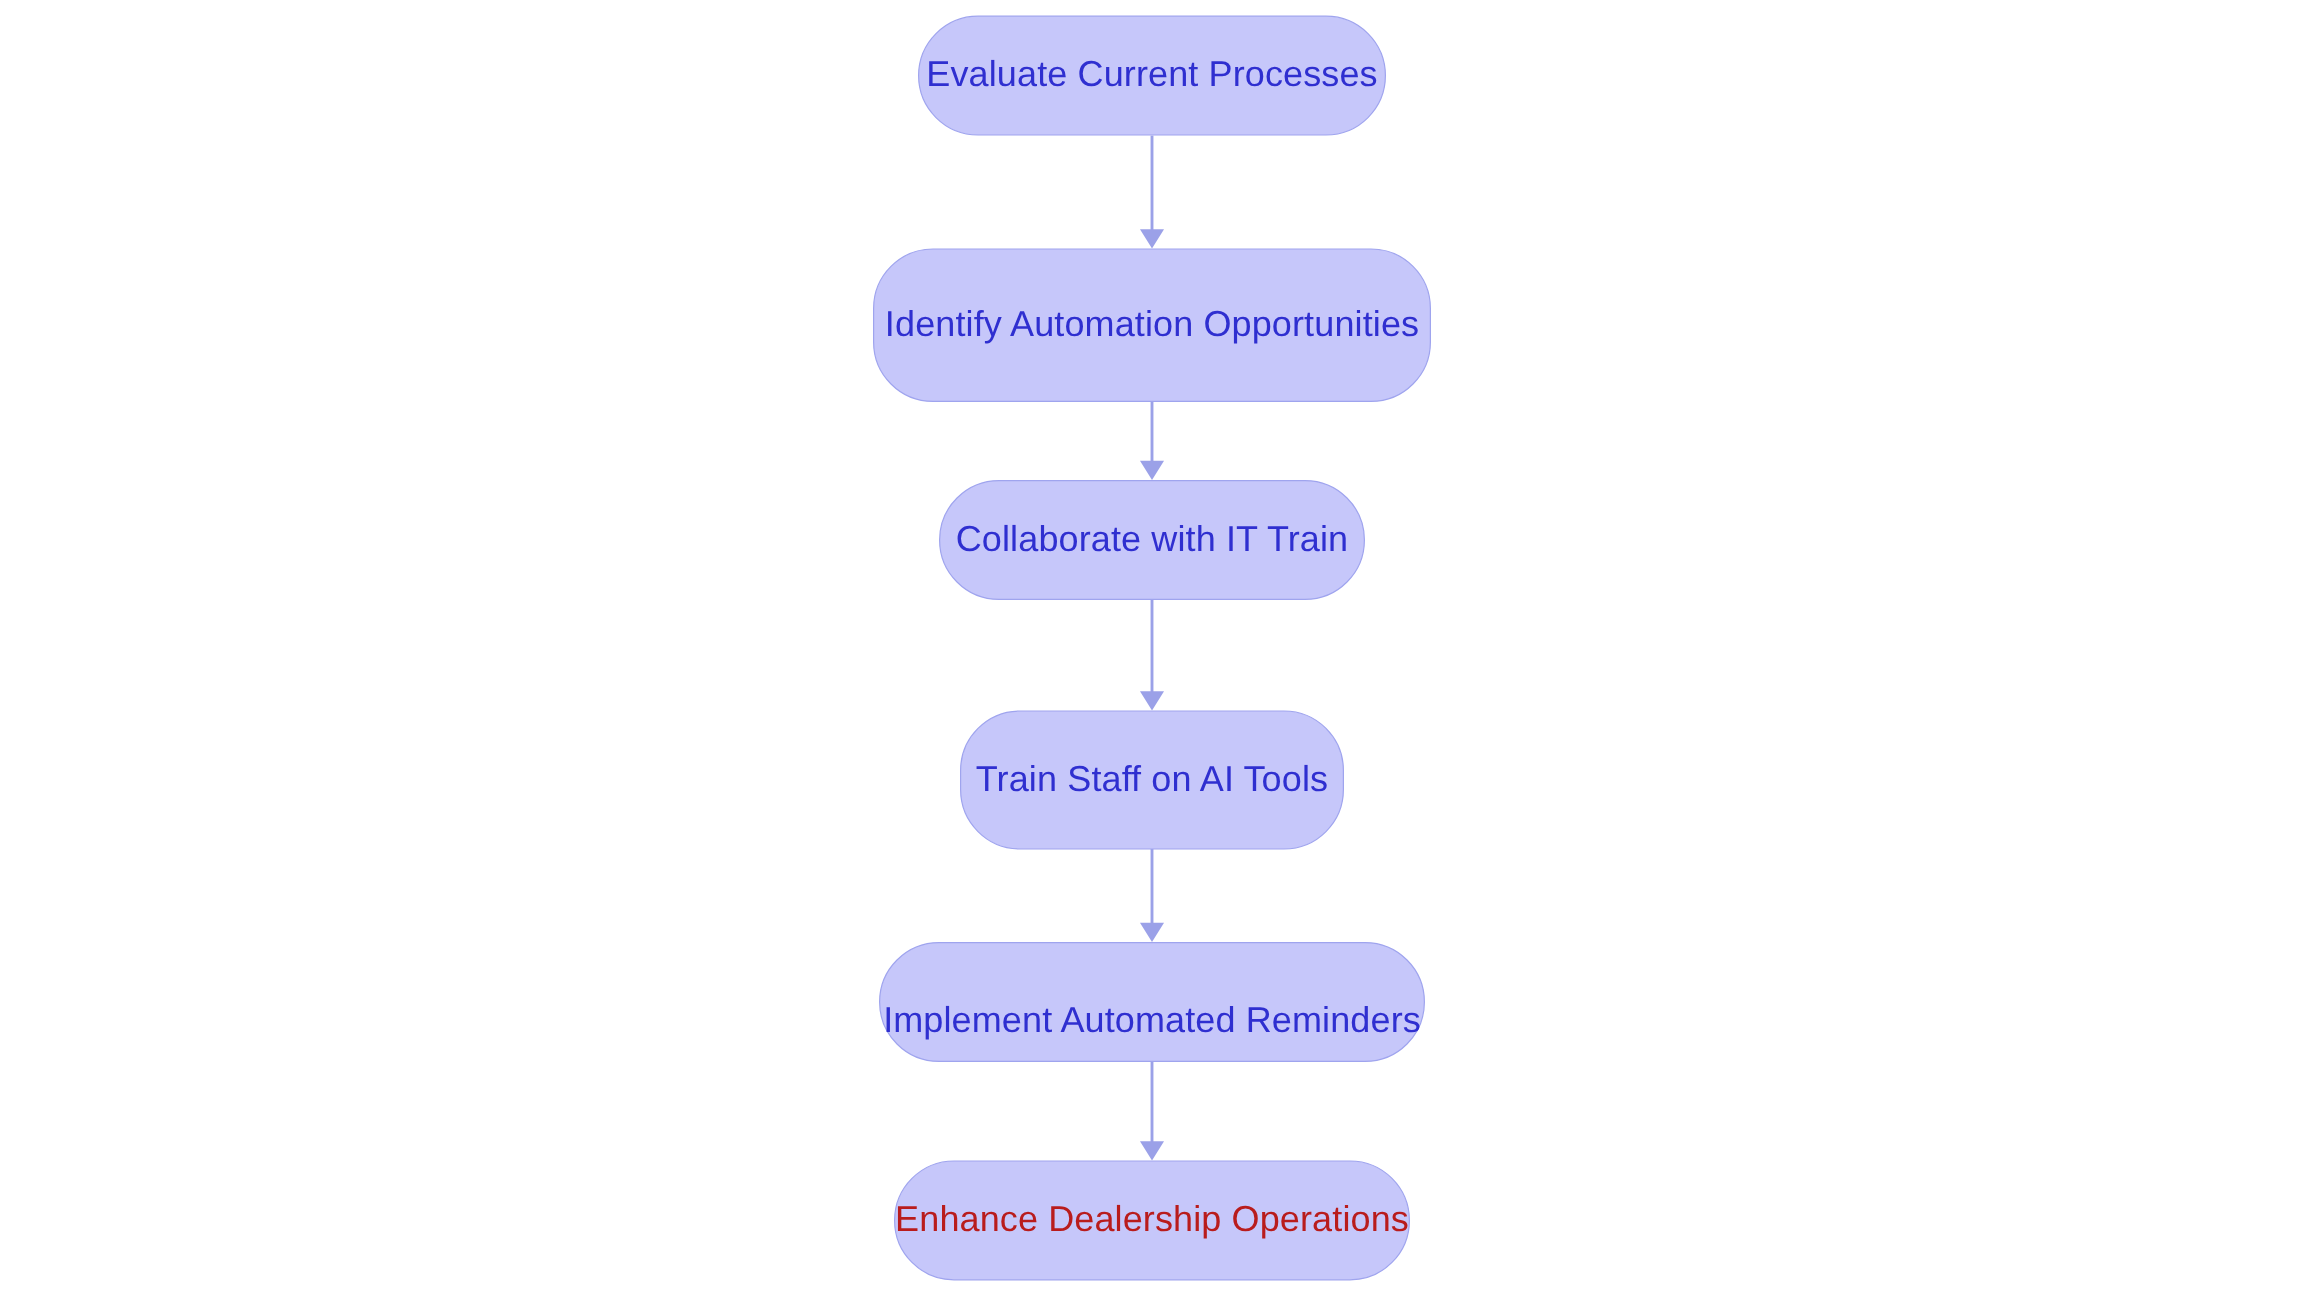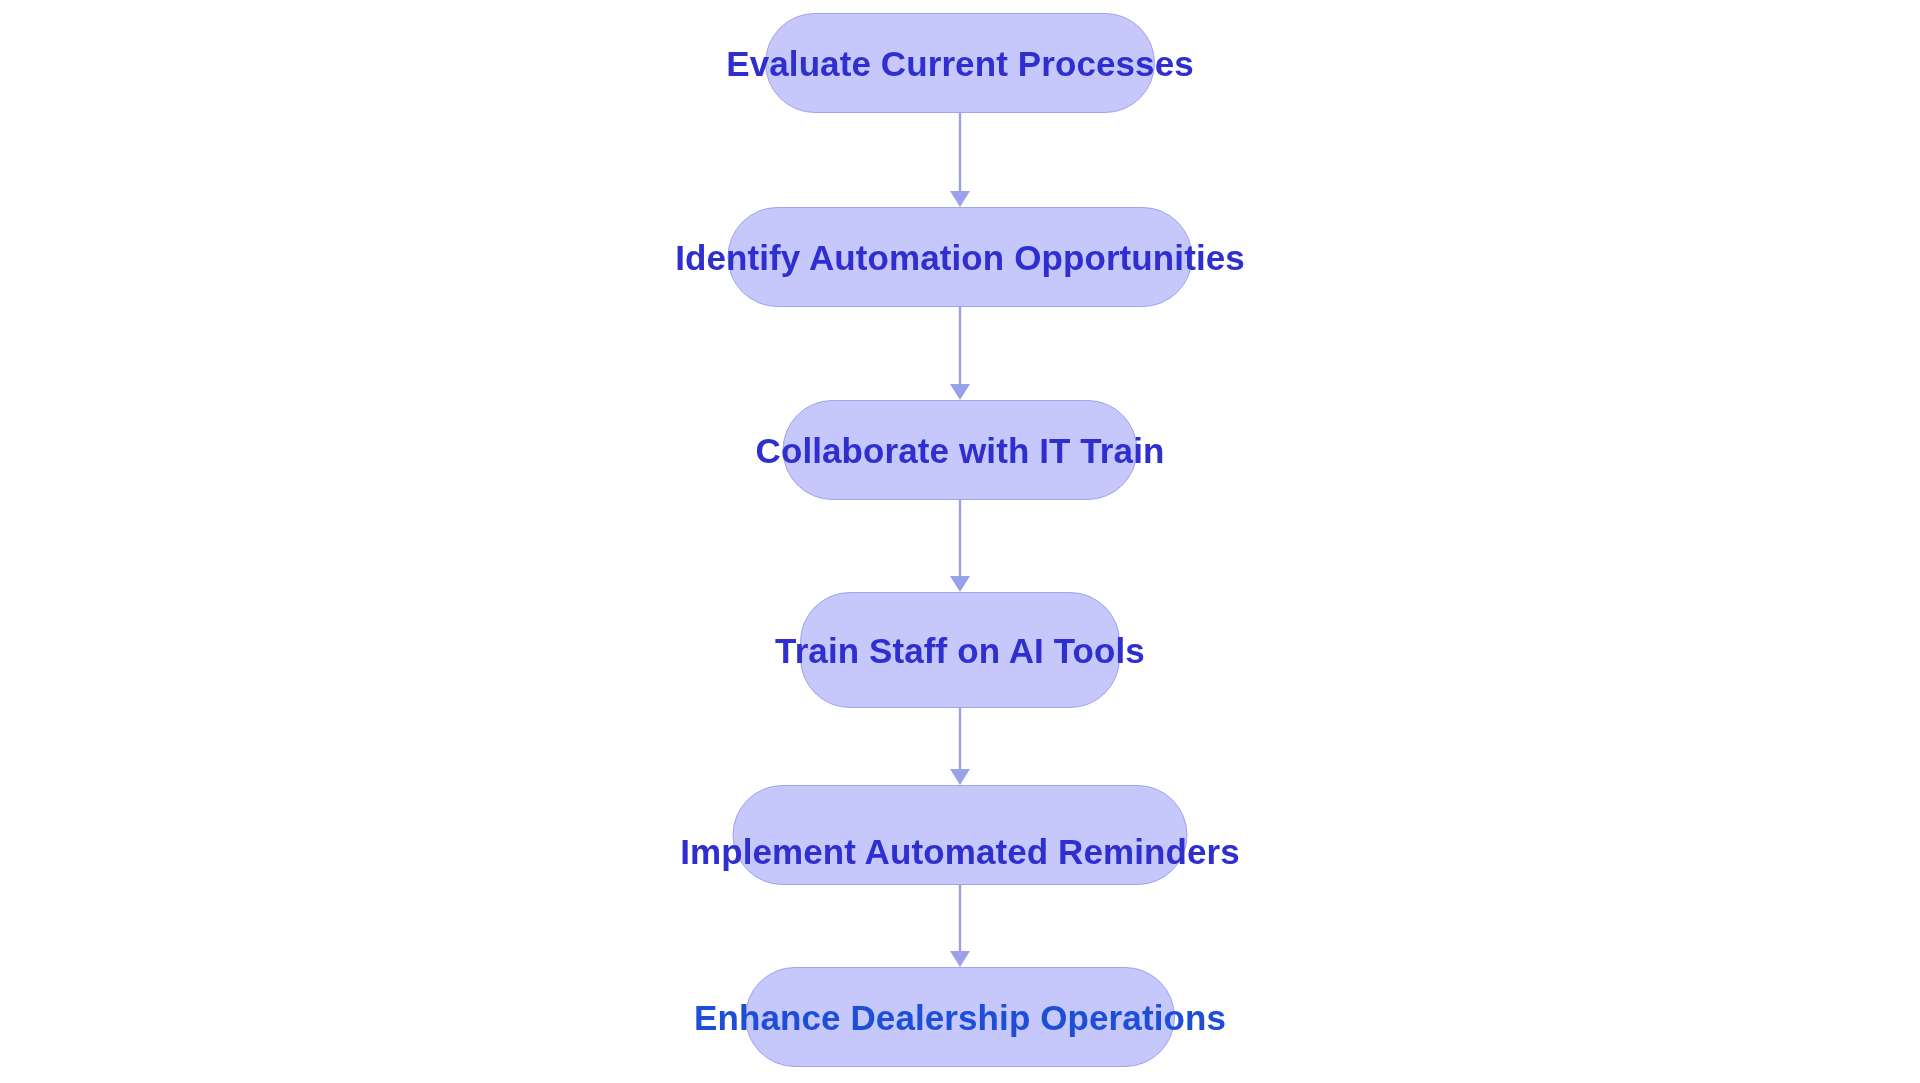--- a/index.html
+++ b/index.html
@@ -31,22 +31,22 @@
     background: #c6c7fa;
     border: 1.6px solid #9fa4ee;
     display: flex;
     align-items: center;
     justify-content: center;
     padding: 0 28px;
   }
 
   .flow-node-label {
     font-family: "Liberation Sans", sans-serif;
-    font-size: 35px;
-    font-weight: 700;
+    font-size: 30px;
+    font-weight: 400;
     color: #2f2fd0;
     letter-spacing: 0.1px;
     white-space: nowrap;
     line-height: 1;
   }
 
   .flow-edge {
     position: absolute;
     transform: translateX(-50%);
     width: 24px;
@@ -88,28 +88,28 @@
     </div>
     <div class="flow-edge" style="left: 960px; top: 885px; height: 82px;">
       <svg width="24" height="82" viewBox="0 0 24 82">
         <line x1="12" y1="0" x2="12" y2="67" stroke="#9ba1e8" stroke-width="2.4"></line>
         <polygon points="2,66 22,66 12,82" fill="#9ba1e8"></polygon>
       </svg>
     </div>
     <div class="flow-node" style="left: 960px; top: 13px; width: 390px; height: 100px; border-radius: 50px; background: rgb(198, 199, 250); border-color: rgb(159, 164, 238);">
       <span class="flow-node-label" style="color: rgb(47, 47, 208);">Evaluate Current Processes</span>
     </div>
-    <div class="flow-node" style="left: 960px; top: 207px; width: 465px; height: 100px; border-radius: 50px; background: rgb(198, 199, 250); border-color: rgb(159, 164, 238); align-items: center;">
+    <div class="flow-node" style="left: 960px; top: 207px; width: 465px; height: 128px; border-radius: 50px; background: rgb(198, 199, 250); border-color: rgb(159, 164, 238); align-items: center;">
       <span class="flow-node-label" style="color: rgb(47, 47, 208);">Identify Automation Opportunities</span>
     </div>
     <div class="flow-node" style="left: 960px; top: 400px; width: 355px; height: 100px; border-radius: 50px; background: rgb(198, 199, 250); border-color: rgb(159, 164, 238);">
       <span class="flow-node-label" style="color: rgb(47, 47, 208);">Collaborate with IT Train</span>
     </div>
     <div class="flow-node" style="left: 960px; top: 592px; width: 320px; height: 116px; border-radius: 50px; background: rgb(198, 199, 250); border-color: rgb(159, 164, 238);">
       <span class="flow-node-label" style="color: rgb(47, 47, 208);">Train Staff on AI Tools</span>
     </div>
     <div class="flow-node" style="left: 960px; top: 785px; width: 455px; height: 100px; border-radius: 50px; background: rgb(198, 199, 250); border-color: rgb(159, 164, 238);">
       <span class="flow-node-label" style="color: rgb(47, 47, 208); margin-top: 32px;">Implement Automated Reminders</span>
     </div>
     <div class="flow-node" style="left: 960px; top: 967px; width: 430px; height: 100px; border-radius: 50px; background: rgb(198, 199, 250); border-color: rgb(159, 164, 238);">
-      <span class="flow-node-label" style="color: #1d4ed8;">Enhance Dealership Operations</span>
+      <span class="flow-node-label" style="color: #b91c1c;">Enhance Dealership Operations</span>
     </div>
   </div>
 
 </body></html>

